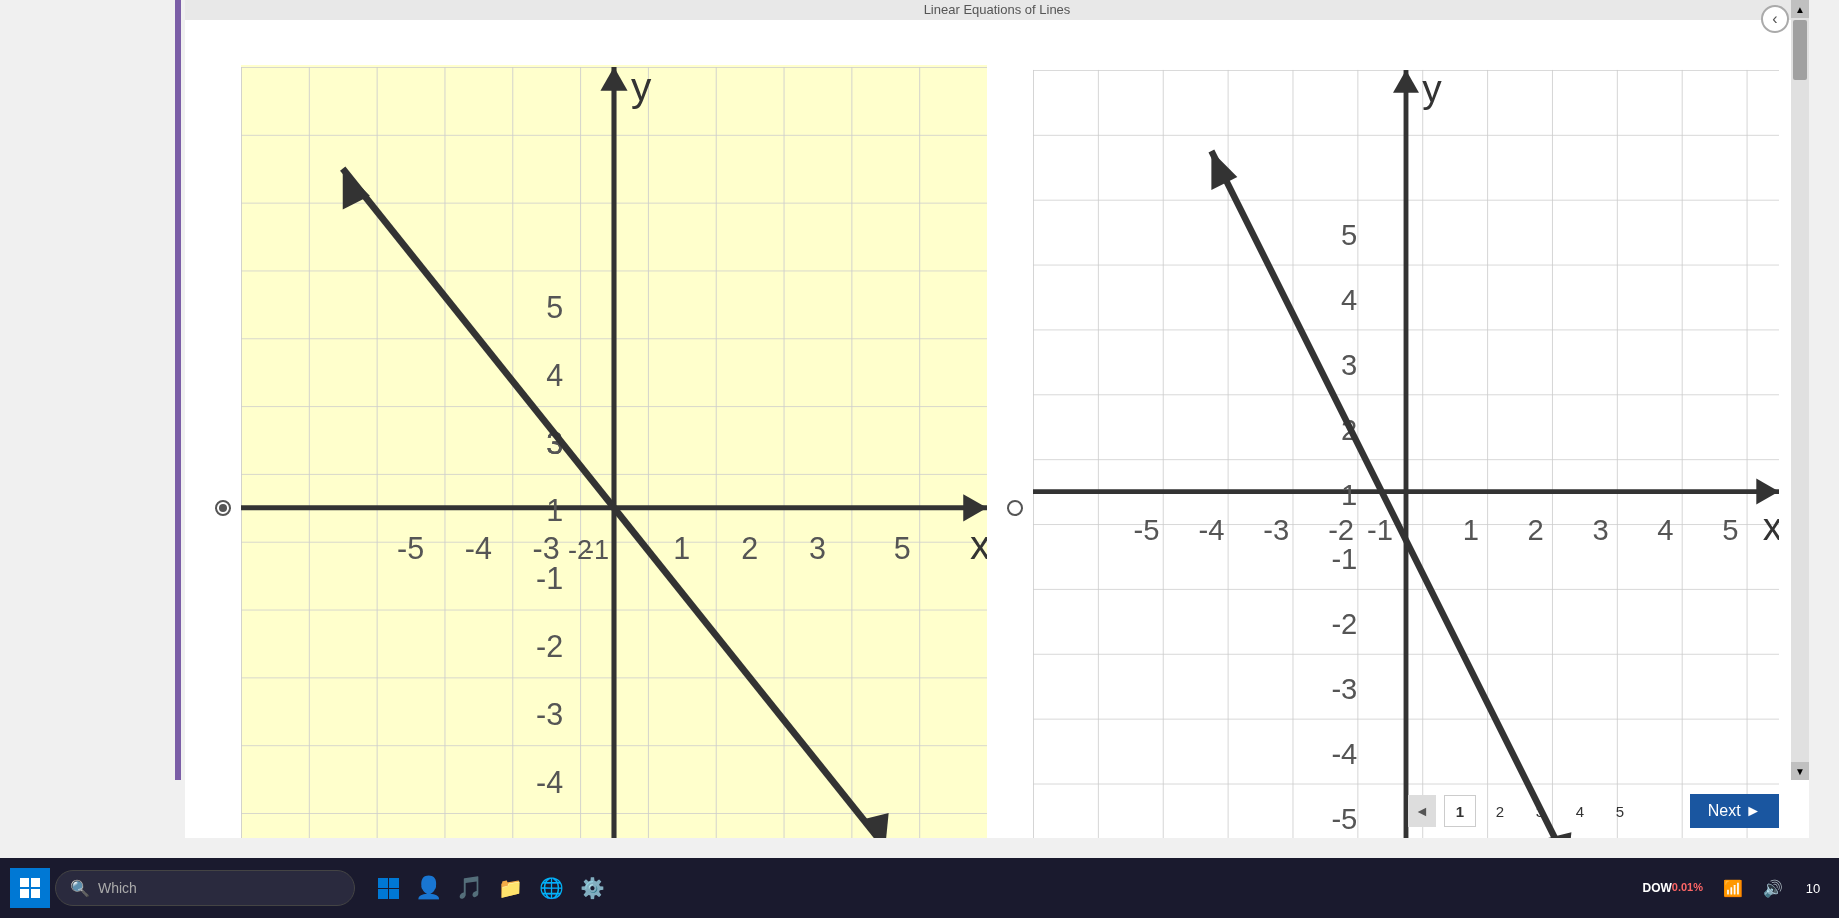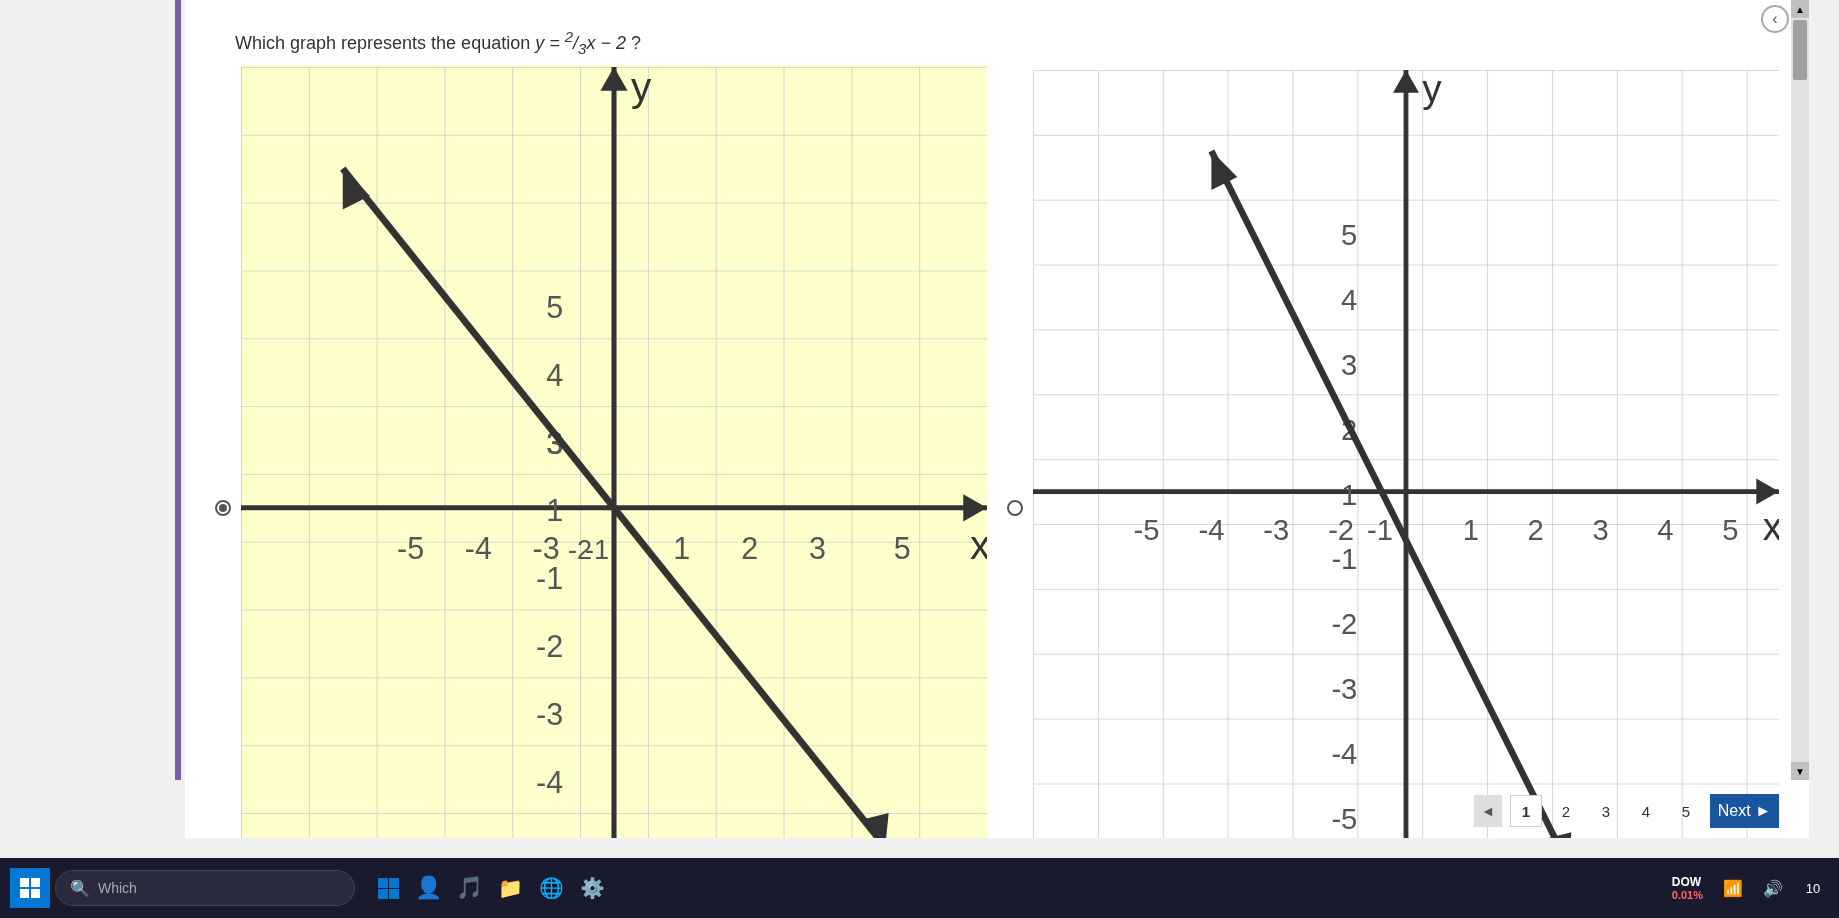--- a/index.html
+++ b/index.html
@@ -155,26 +155,27 @@
     .page-num.active {
       background: white;
       border: 1px solid #ccc;
       font-weight: bold;
     }
 
     .next-btn {
       background: #1a56a0;
       color: white;
       border: none;
-      padding: 8px 8px;
+      padding: 8px 18px;
       font-size: 16px;
       cursor: pointer;
       display: flex;
       align-items: center;
       gap: 5px;
+      margin-left: 46px;
     }
 
     
     .taskbar {
       position: absolute;
       bottom: 0;
       left: 0;
       right: 0;
       height: 60px;
       background: #1a1a2e;
@@ -292,42 +293,38 @@
       display: flex;
       align-items: center;
       justify-content: center;
       cursor: pointer;
       border-radius: 4px;
     }
 
     
     .dow-indicator {
       display: flex;
-      flex-direction: column;
+      flex-direction: row;
       color: white;
       font-size: 11px;
       padding: 2px 6px;
       cursor: pointer;
     }
     .dow-indicator .dow-name { font-weight: bold; font-size: 12px; }
     .dow-indicator .dow-val { color: #ff6666; font-weight: bold; }
   </style>
 </head>
 <body>
 
 <div class="left-bar"></div>
 
 <div class="main-content">
 
-
-  <div class="question">
-    <span>Which graph represents the equation </span>
-    <span style="font-style:italic;">y = <sup>2</sup>/<sub>3</sub>x − 2</span>
-    <span>?</span>
-  </div>
+  <div class="title-bar">Linear Equations of Lines</div>
+
 
   <div class="graphs-area">
 
     <div class="graph-option highlighted">
       <div class="radio-btn selected"></div>
       <div class="graph-wrapper">
         <svg class="graph-svg" viewBox="0 0 220 260">
 
           <defs>
             <pattern id="gridA" width="20" height="20" patternUnits="userSpaceOnUse">

